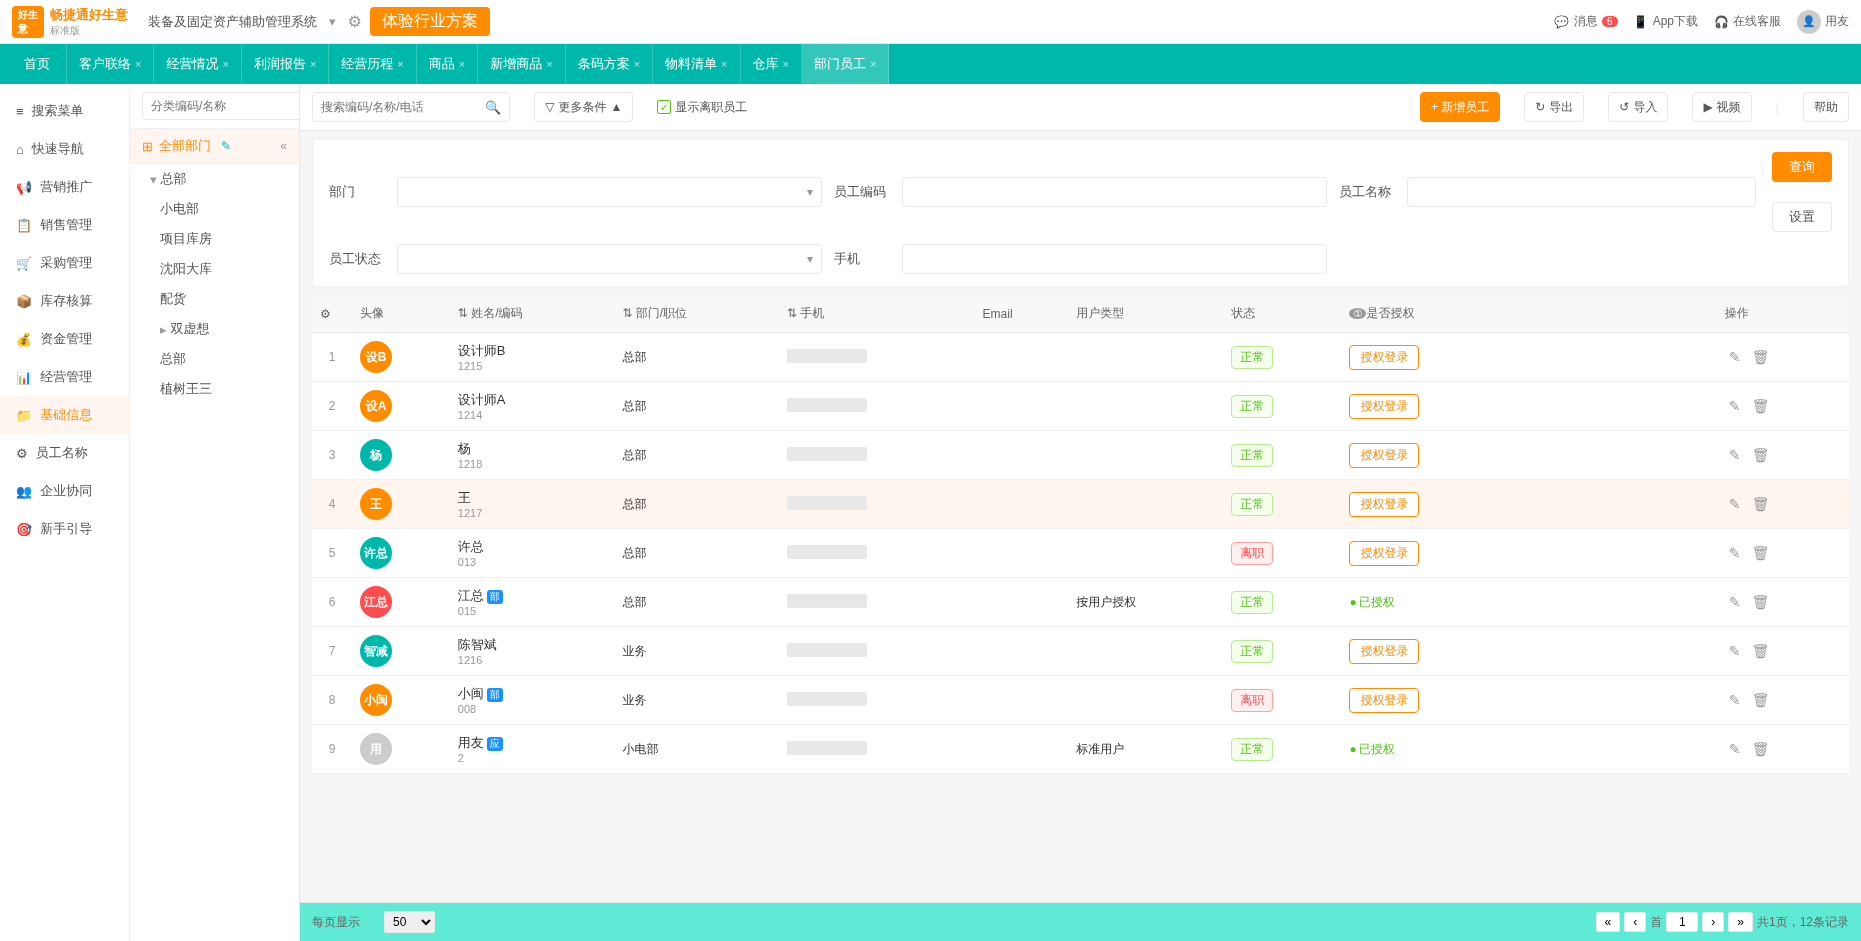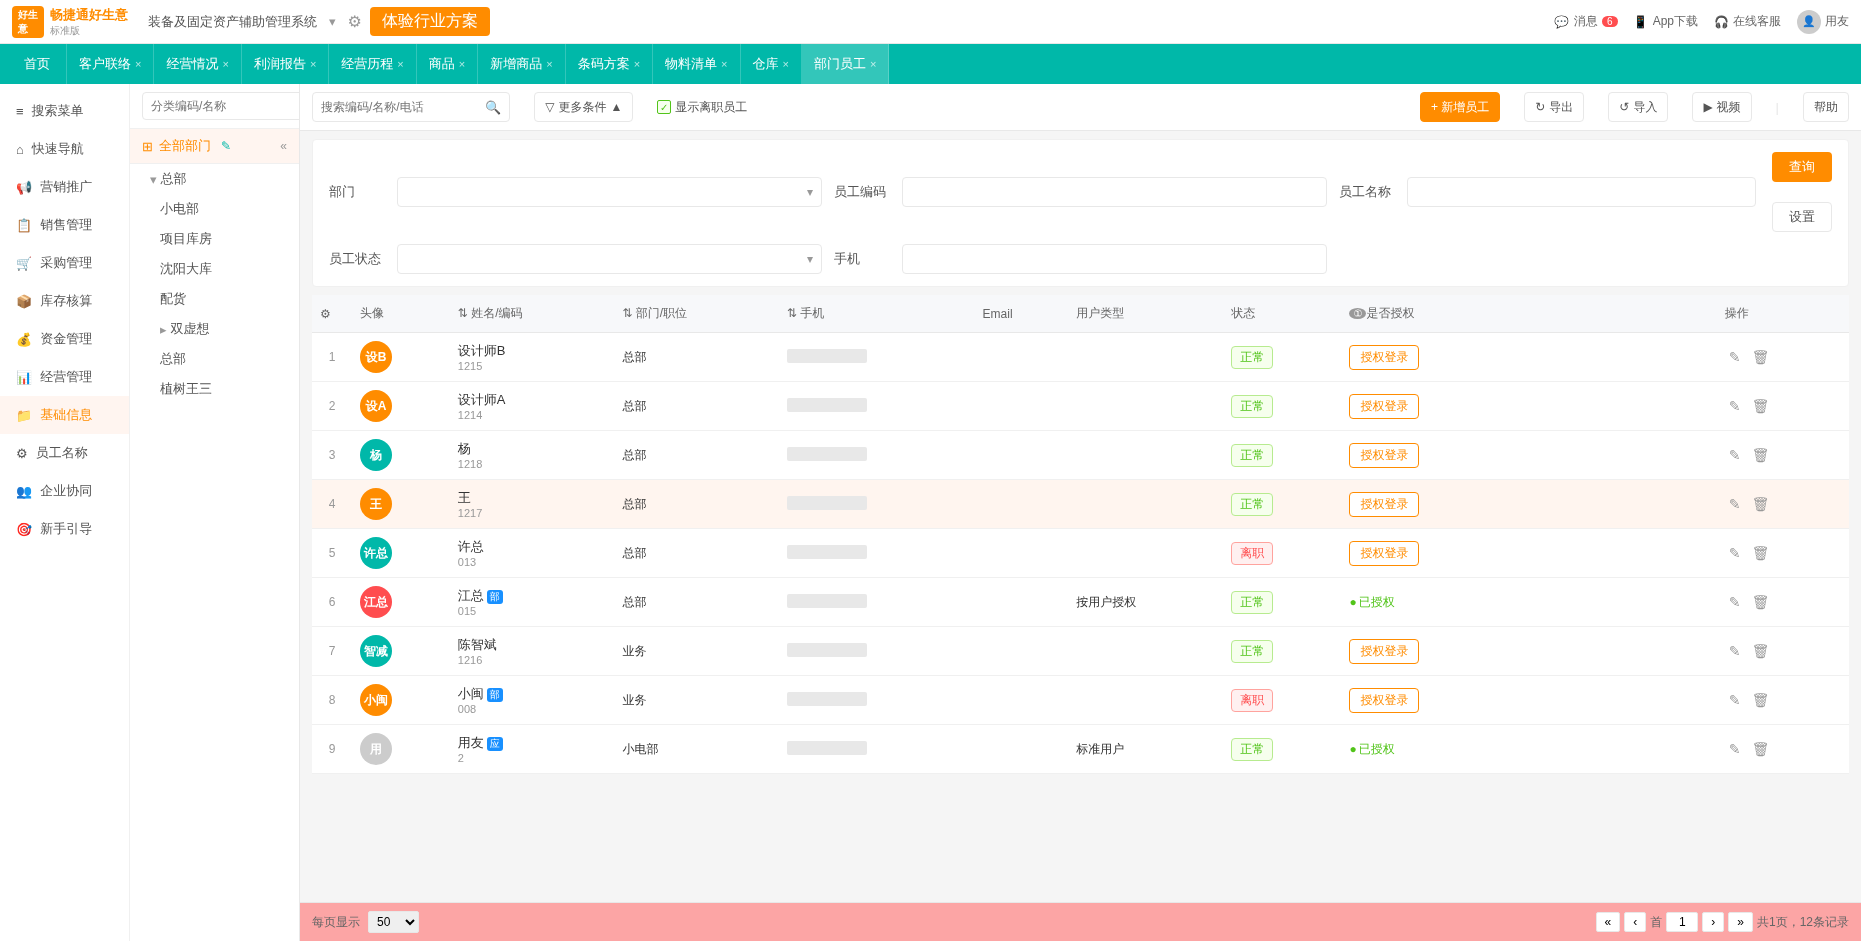--- a/index.html
+++ b/index.html
@@ -50,21 +50,21 @@
     .status-normal { background: #f6ffed; color: #52c41a; border: 1px solid #b7eb8f; }
     .status-leave { background: #fff0f0; color: #ff4d4f; border: 1px solid #ffa39e; }
     .btn-auth { border: 1px solid #ff8c00; color: #ff8c00; background: #fff; border-radius: 4px; padding: 3px 10px; font-size: 12px; cursor: pointer; white-space: nowrap; }
     .auth-granted { color: #52c41a; font-size: 12px; }
     .auth-dot { color: #52c41a; margin-right: 2px; }
     .op-btn { background: none; border: none; cursor: pointer; color: #999; font-size: 14px; padding: 2px 4px; }
     .dept-badge { display: inline-block; background: #1890ff; color: #fff; border-radius: 3px; font-size: 10px; padding: 0 3px; margin-left: 3px; }
     .phone-blur { display: inline-block; width: 80px; height: 14px; background: #e8e8e8; border-radius: 2px; }
 
     
-    .table-footer { display: flex; align-items: center; padding: 8px 12px; background: #fca5a5; border-top: 1px solid #e8e8e8; font-size: 12px; color: #666; gap: 8px; }
+    .table-footer { display: flex; align-items: center; padding: 8px 12px; background: #5eead4; border-top: 1px solid #e8e8e8; font-size: 12px; color: #666; gap: 24px; }
     .page-info { margin-left: auto; display: flex; align-items: center; gap: 4px; }
     .page-btn { border: 1px solid #e8e8e8; background: #fff; padding: 2px 8px; cursor: pointer; border-radius: 2px; font-size: 12px; }
 
     
     .left-nav { width: 130px; background: #fff; border-right: 1px solid #f0f0f0; display: flex; flex-direction: column; padding-top: 8px; }
     .left-nav-item { display: flex; align-items: center; gap: 8px; padding: 10px 16px; cursor: pointer; color: #555; font-size: 13px; }
     .left-nav-item.active { background: #fff5f0; color: #ff8c00; font-weight: 500; }
 
     
     .dept-sidebar { width: 170px; background: #fff; border-right: 1px solid #e8e8e8; display: flex; flex-direction: column; overflow-y: auto; }

